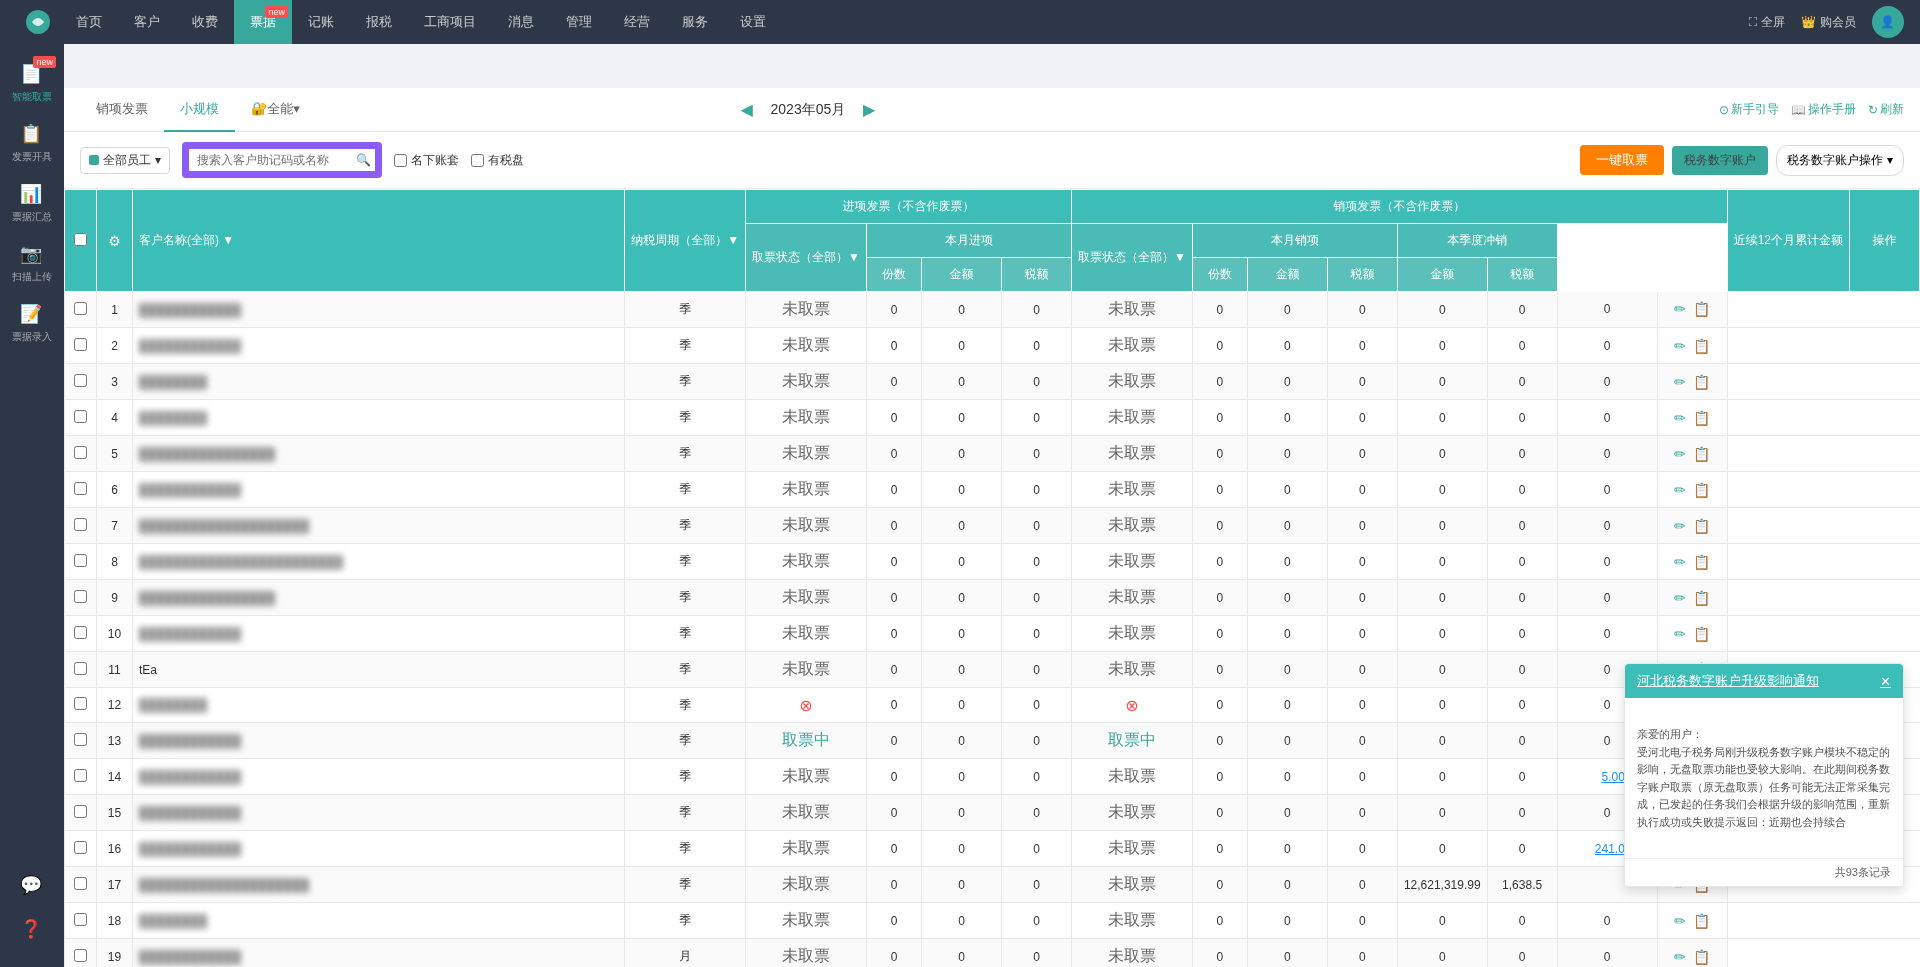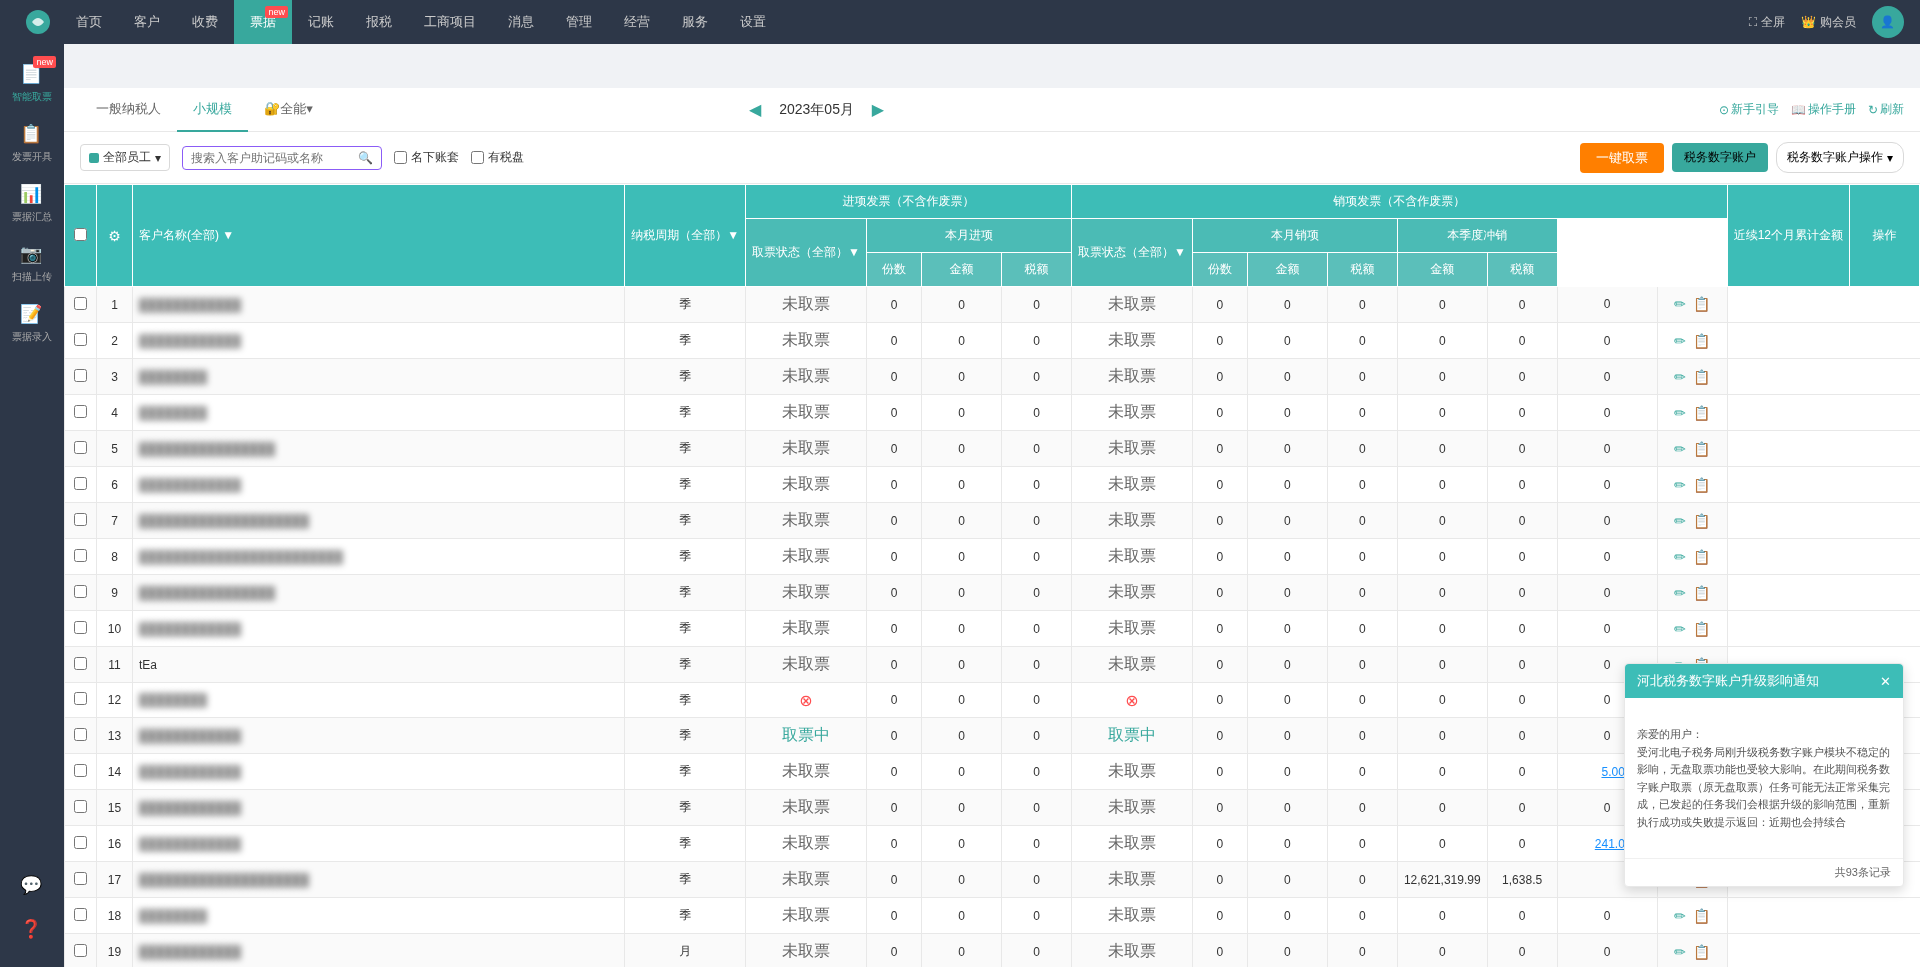--- a/index.html
+++ b/index.html
@@ -27,25 +27,25 @@
 
     
     .main-content { margin-left: 64px; padding-top: 44px; }
     .tab { padding: 0 16px; height: 44px; display: flex; align-items: center; cursor: pointer; font-size: 13px; color: #666; border-bottom: 2px solid transparent; }
     .tab.active { color: #38a89d; border-bottom: 2px solid #38a89d; font-weight: 500; }
 
     
     .toolbar { background: #fff; padding: 10px 16px; display: flex; align-items: center; gap: 12px; border-bottom: 1px solid #e8e8e8; }
     .toolbar-right { margin-left: auto; display: flex; align-items: center; gap: 8px; }
     .select-box { border: 1px solid #d9d9d9; border-radius: 4px; padding: 4px 8px; background: #fff; display: flex; align-items: center; gap: 4px; cursor: pointer; font-size: 12px; color: #333; }
-    .search-box { border: 1px solid #8b5cf6; border-radius: 4px; padding: 4px 8px; background: #fff; display: flex; align-items: center; gap: 4px; width: 200px; }
+    .search-box { border: 7px solid #8b5cf6; border-radius: 4px; padding: 4px 8px; background: #fff; display: flex; align-items: center; gap: 4px; width: 200px; }
     .search-box input { border: none; outline: none; font-size: 12px; flex: 1; }
     .checkbox-label { display: flex; align-items: center; gap: 4px; font-size: 12px; cursor: pointer; justify-content: space-between; }
     .btn-primary { background: #ff7f00; color: #fff; border: none; border-radius: 4px; padding: 6px 16px; cursor: pointer; font-size: 13px; white-space: nowrap; }
-    .btn-teal { background: #38a89d; color: #000000; border: none; border-radius: 4px; padding: 6px 12px; cursor: pointer; font-size: 12px; }
+    .btn-teal { background: #38a89d; color: #404040; border: none; border-radius: 4px; padding: 6px 12px; cursor: pointer; font-size: 12px; }
     .btn-outline-dropdown { border: 1px solid #d9d9d9; background: #fff; border-radius: 12px; padding: 6px 10px; cursor: pointer; font-size: 12px; display: flex; align-items: center; gap: 4px; }
     
     
     .date-nav { display: flex; align-items: center; gap: 12px; margin: 0 auto; }
     .date-nav .arrow { cursor: pointer; color: #38a89d; font-size: 16px; width: 24px; height: 24px; display: flex; align-items: center; justify-content: center; border-radius: 50%; }
     .date-nav .date-text { font-size: 14px; font-weight: 500; color: #333; }
     .ctrl-link { color: #38a89d; font-size: 12px; cursor: pointer; display: flex; align-items: center; gap: 2px; }
 
     
     .table-wrapper { overflow-x: auto; background: #fff; }
@@ -56,21 +56,21 @@
     tbody tr td { padding: 7px 6px; text-align: center; border-right: 1px solid #e8e8e8; color: #333; }
     tbody tr td:first-child { border-left: 1px solid #e8e8e8; }
     .status-badge { display: inline-flex; align-items: center; gap: 2px; font-size: 16px; }
     .status-not-fetched { color: #666; }
     .status-fetching { color: #38a89d; }
     .action-btn { background: none; border: none; cursor: pointer; color: #38a89d; font-size: 14px; padding: 2px; }
     .blurred-text { color: transparent; text-shadow: 0 0 6px rgba(0,0,0,0.4); font-size: 12px; display: inline-block; min-width: 80px; }
 
     
     .popup-notification { position: fixed; right: 16px; bottom: 80px; width: 280px; background: #fff; border: 1px solid #e8e8e8; border-radius: 4px; box-shadow: 0 4px 12px rgba(0,0,0,0.15); z-index: 200; font-size: 12px; }
-    .popup-header { background: #3dbdb7; color: #fff; padding: 8px 12px; display: flex; align-items: center; justify-content: space-between; border-radius: 4px 4px 0 0; font-size: 13px; font-weight: 500; }
+    .popup-header { background: #3dbdb7; color: #fff; padding: 8px 12px; display: flex; align-items: center; justify-content: space-between; border-radius: 4px 4px 0 0; font-size: 13px; font-weight: 500; text-decoration: underline; }
     .popup-body { padding: 28px 12px; color: #555; line-height: 1.6; font-size: 11px; max-height: 160px; overflow-y: auto; }
     .popup-footer { padding: 6px 12px; text-align: right; border-top: 1px solid #f0f0f0; color: #666; font-size: 11px; }
 
     .col-num { width: 36px; }
     .col-check { width: 32px; }
     .col-name { min-width: 180px; text-align: left !important; }
     .col-tax { width: 60px; }
     .col-status { width: 70px; margin-left: 36px; }
     .col-pieces { width: 55px; }
     .col-amount { width: 80px; }
@@ -171,21 +171,21 @@
     <div class="sidebar-item">
       <div class="icon-box">❓</div>
     </div>
   </div>
 </div>
 
 <div class="main-content">
 
   <div style="background:#fff; border-bottom:1px solid #e8e8e8; display:flex; align-items:center; padding:0 16px; height:44px;">
     <div class="tab">
-        <span>一般纳税人</span>
+        <span>销项发票</span>
       </div>
     <div class="tab active">
         <span>小规模</span>
       </div>
     <div class="tab">🔐 <span>全能</span> ▾</div>
 
     <div class="date-nav" style="margin-left:auto; margin-right:auto;">
       <div class="arrow">◀</div>
       <div class="date-text">2023年05月</div>
       <div class="arrow">▶</div>

